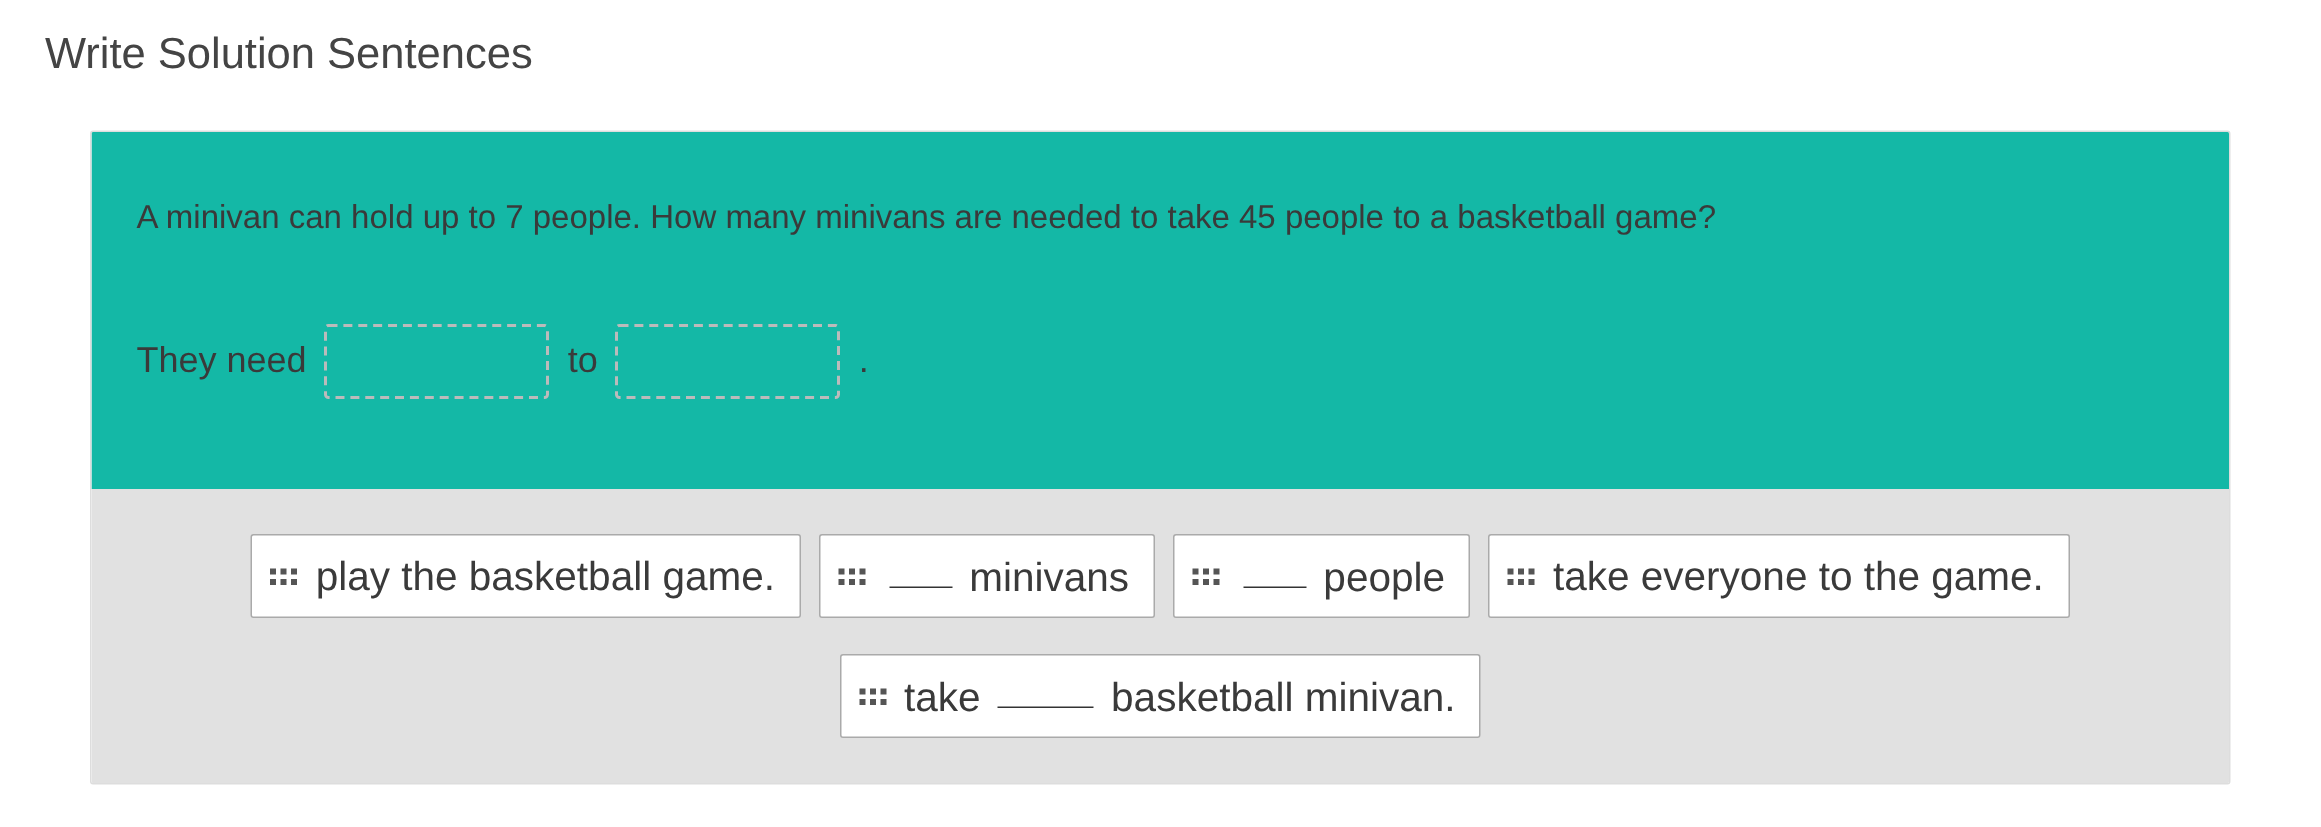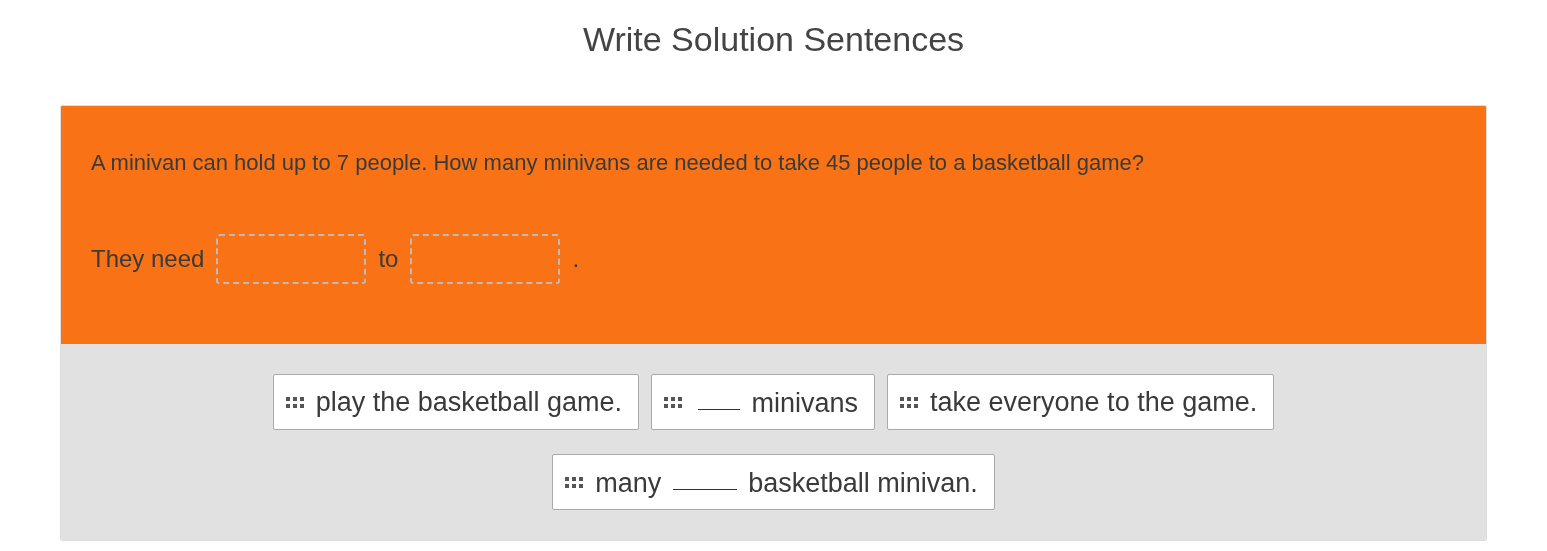--- a/index.html
+++ b/index.html
@@ -7,35 +7,34 @@
       margin: 0;
       padding: 0;
     }
     body {
       font-family: -apple-system, BlinkMacSystemFont, "Segoe UI", Helvetica, Arial, sans-serif;
       background: #ffffff;
       color: #333333;
       padding: 20px 30px;
     }
     .page-title {
-      font-size: 34px;
+      font-size: 29px;
       font-weight: 400;
       color: #444444;
-      margin-bottom: 46px;
-      text-align: center;
+      margin-bottom: 34px;
     }
     .question-container {
       border: 1px solid #dddddd;
       border-radius: 2px;
       margin-left: 30px;
       margin-right: 30px;
       overflow: hidden;
     }
     .question-top {
-      background: #f97316;
+      background: #14b8a6;
       padding: 40px 30px 60px 30px;
     }
     .question-text {
       font-size: 22px;
       color: #3a3a3a;
       margin-bottom: 55px;
       line-height: 1.5;
     }
     .answer-line {
       display: flex;
@@ -151,20 +150,38 @@
             <span class="drag-dot"></span>
             <span class="drag-dot"></span>
           </span>
       </span>
       <span>
         <span class="blank"></span>
         <span>minivans</span>
       </span>
     </div>
 
+    <div class="option-chip">
+      <span class="drag-handle">
+        <span class="drag-handle-row">
+            <span class="drag-dot"></span>
+            <span class="drag-dot"></span>
+            <span class="drag-dot"></span>
+          </span>
+        <span class="drag-handle-row">
+            <span class="drag-dot"></span>
+            <span class="drag-dot"></span>
+            <span class="drag-dot"></span>
+          </span>
+      </span>
+      <span>
+        <span class="blank"></span>
+        <span>people</span>
+      </span>
+    </div>
 
     <div class="option-chip">
       <span class="drag-handle">
         <span class="drag-handle-row">
             <span class="drag-dot"></span>
             <span class="drag-dot"></span>
             <span class="drag-dot"></span>
           </span>
         <span class="drag-handle-row">
             <span class="drag-dot"></span>
@@ -184,20 +201,20 @@
             <span class="drag-dot"></span>
             <span class="drag-dot"></span>
           </span>
         <span class="drag-handle-row">
             <span class="drag-dot"></span>
             <span class="drag-dot"></span>
             <span class="drag-dot"></span>
           </span>
       </span>
       <span>
-        <span>many</span>
+        <span>take</span>
         <span class="blank wide"></span>
         <span>basketball minivan.</span>
       </span>
     </div>
 
   </div>
 </div>
 
 </body></html>

